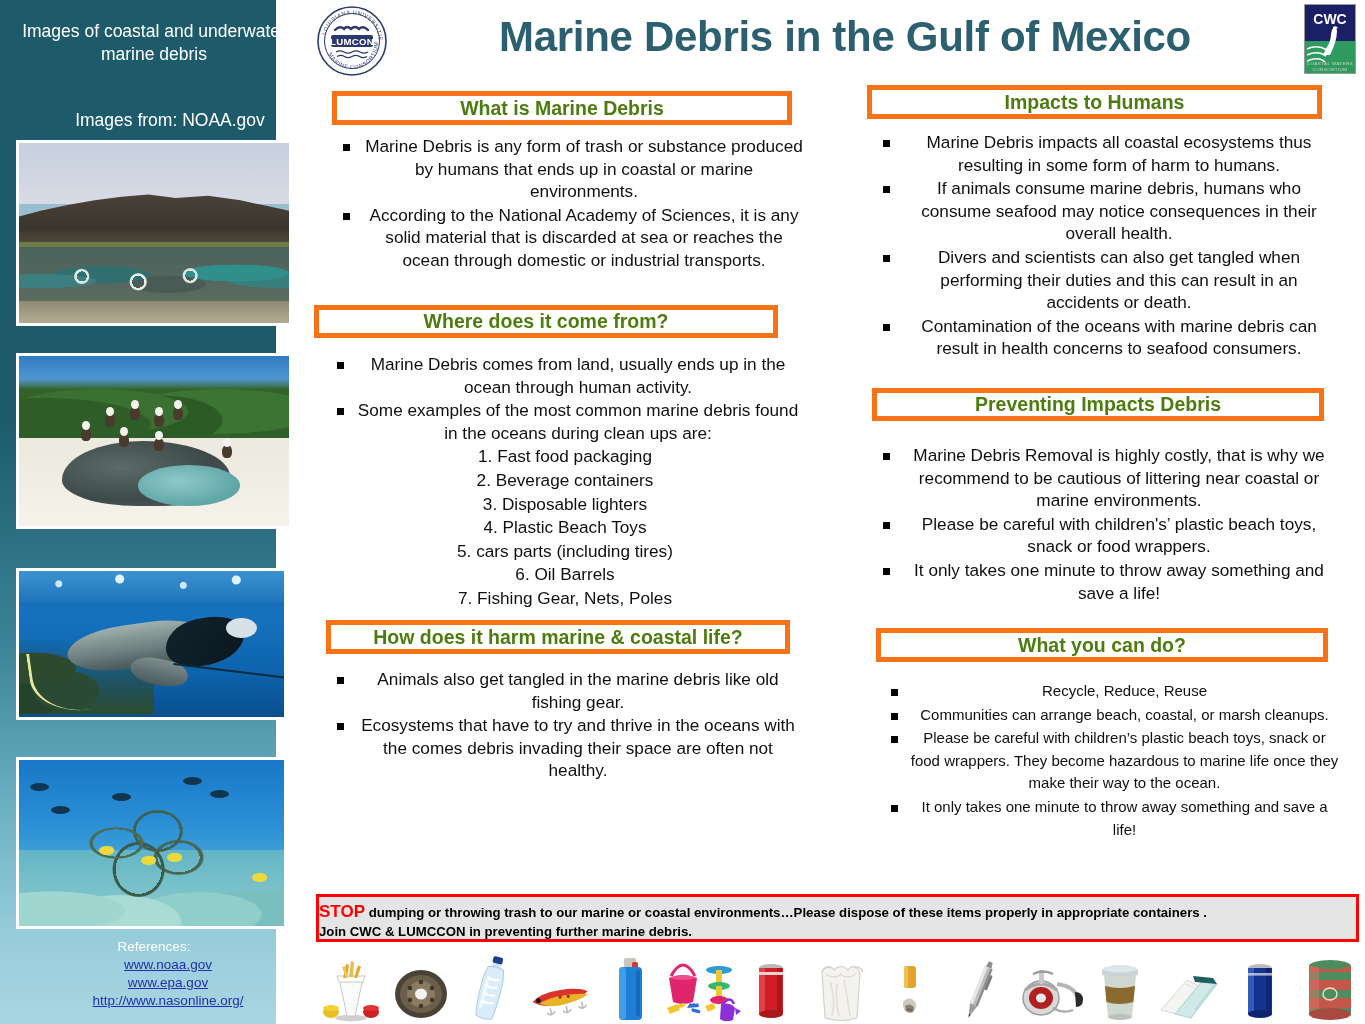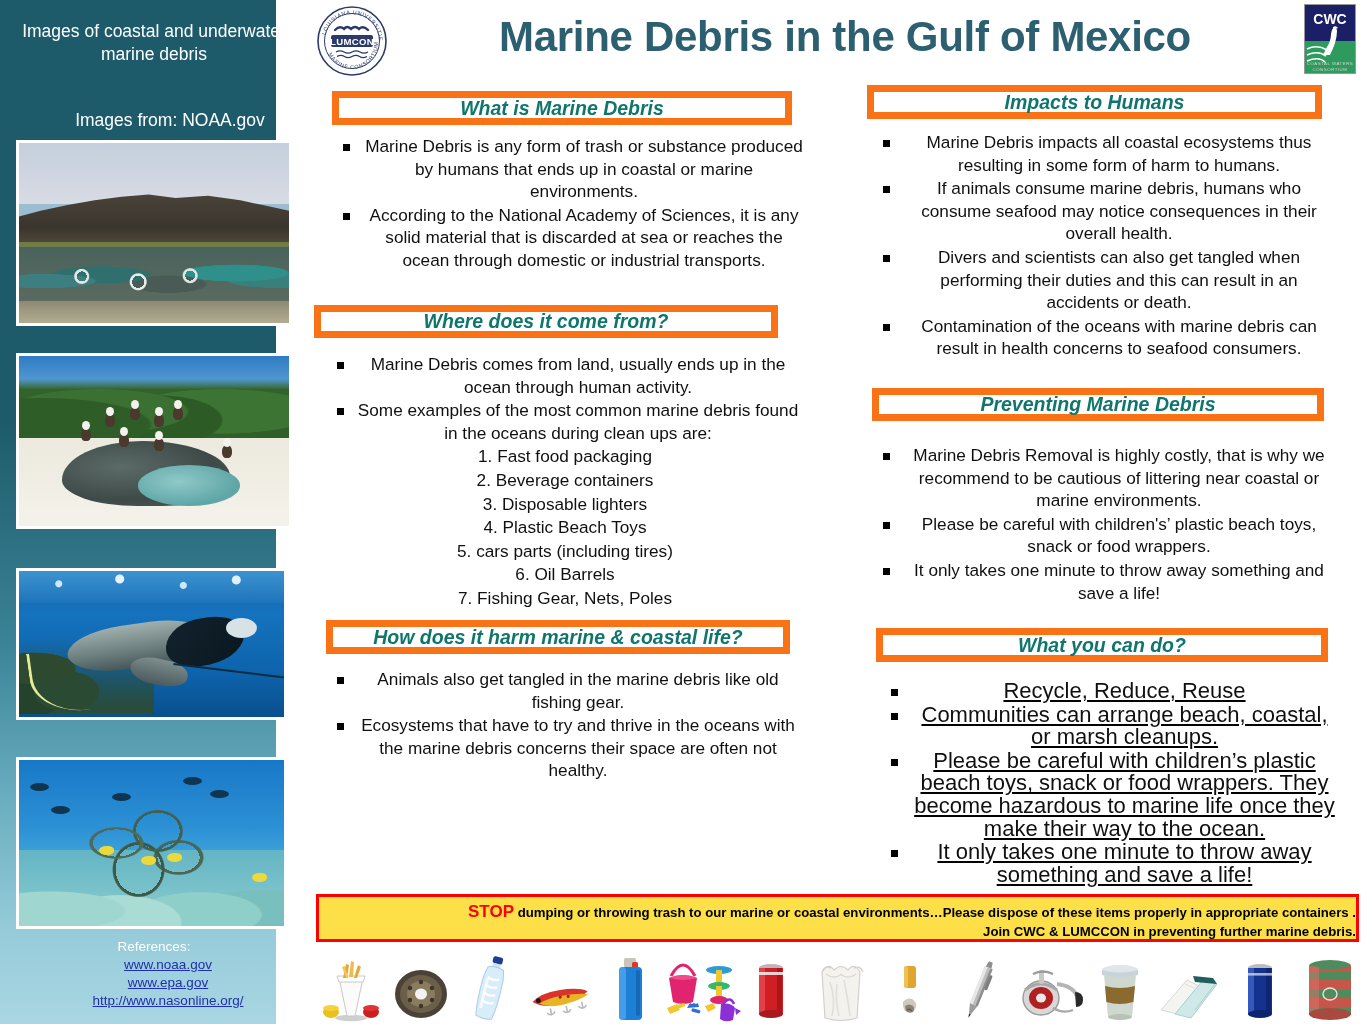--- a/index.html
+++ b/index.html
@@ -177,24 +177,24 @@
   #poster-title {
     position: absolute; left: 400px; top: 13px; width: 890px;
     text-align: center;
     font-size: 42px; font-weight: bold; color: #2c5f70;
     letter-spacing: -0.3px;
   }
 
   
   .sec-head {
     position: absolute;
-    border: 7px solid #f97316;
+    border: 5px solid #f97316;
     background: #ffffff;
     display: flex; align-items: center; justify-content: center;
-    font-weight: bold; color: #0f766e; font-style: italic;
+    font-weight: bold; color: #4d7c0f;
   }
   .sec-body { position: absolute; }
   .sec-body ul { list-style: none; }
   .sec-body li {
     position: relative;
     padding-left: 26px;
     margin-bottom: 1px;
     color: #101010;
     text-align: center;
   }
@@ -214,30 +214,30 @@
   #body-where { left: 330px; top: 353px; width: 470px; font-size: 17.2px; line-height: 22.6px; }
   #head-harm  { left: 326px; top: 620px; width: 464px; height: 34px; font-size: 19.5px; }
   #body-harm  { left: 330px; top: 668px; width: 470px; font-size: 17.2px; line-height: 22.6px; }
 
   
   #head-impacts  { left: 867px; top: 85px;  width: 455px; height: 34px; font-size: 19.5px; }
   #body-impacts  { left: 876px; top: 131px; width: 460px; font-size: 17.2px; line-height: 22.6px; }
   #head-prevent  { left: 872px; top: 388px; width: 452px; height: 33px; font-size: 19.5px; }
   #body-prevent  { left: 876px; top: 444px; width: 460px; font-size: 17.2px; line-height: 22.6px; }
   #head-cando    { left: 876px; top: 628px; width: 452px; height: 34px; font-size: 19.5px; }
-  #body-cando    { left: 884px; top: 680px; width: 455px; font-size: 22px; line-height: 22.6px; text-decoration: underline; }
+  #body-cando    { left: 884px; top: 680px; width: 455px; font-size: 15px; line-height: 22.6px; }
 
   
   #stop-banner {
     position: absolute; left: 316px; top: 894px;
     width: 1043px; height: 48px;
     border: 3px solid #ff0000;
-    background: #fde047;
+    background: #e5e5e5;
     padding-top: 5px;
-    text-align: right;
+    text-align: left;
   }
   #stop-banner .ln {
     font-size: 13.2px; font-weight: bold; color: #000000; line-height: 19px;
   }
   #stop-banner .stop-word {
     color: #ff0000; font-size: 17px; font-weight: bold;
   }
 
   
   #debris-strip {
@@ -412,35 +412,35 @@
       <li>5. cars parts (including tires)</li>
       <li>6. Oil Barrels</li>
       <li>7. Fishing Gear, Nets, Poles</li>
     </ul>
   </div>
 
   <div class="sec-head" id="head-harm">How does it harm marine &amp; coastal life?</div>
   <div class="sec-body" id="body-harm">
     <ul>
       <li>Animals also  get tangled in the marine debris like old fishing gear.</li>
-      <li>Ecosystems that have to try and thrive in the oceans with the marine debris concerns their space are often not healthy.</li>
+      <li>Ecosystems that have to try and thrive in the oceans with the comes debris invading their space are often not healthy.</li>
     </ul>
   </div>
 
   <div class="sec-head" id="head-impacts">Impacts to Humans</div>
   <div class="sec-body" id="body-impacts">
     <ul>
       <li>Marine Debris  impacts all coastal ecosystems thus resulting in some form of harm to humans.</li>
       <li>If animals consume marine debris, humans who consume seafood may notice consequences in their overall health.</li>
       <li>Divers and scientists can also get tangled when performing their duties and this can result in an accidents or death.</li>
       <li>Contamination of the oceans with marine debris can result in health concerns to seafood consumers.</li>
     </ul>
   </div>
 
-  <div class="sec-head" id="head-prevent">Preventing Marine Debris</div>
+  <div class="sec-head" id="head-prevent">Preventing Impacts Debris</div>
   <div class="sec-body" id="body-prevent">
     <ul>
       <li>Marine Debris Removal is highly costly, that is why we recommend to be cautious of littering near coastal or marine environments.</li>
       <li>Please be careful with children's’ plastic beach toys, snack or food wrappers.</li>
       <li>It only takes one minute to throw away something and save a life!</li>
     </ul>
   </div>
 
   <div class="sec-head" id="head-cando">What you can do?</div>
   <div class="sec-body" id="body-cando">

